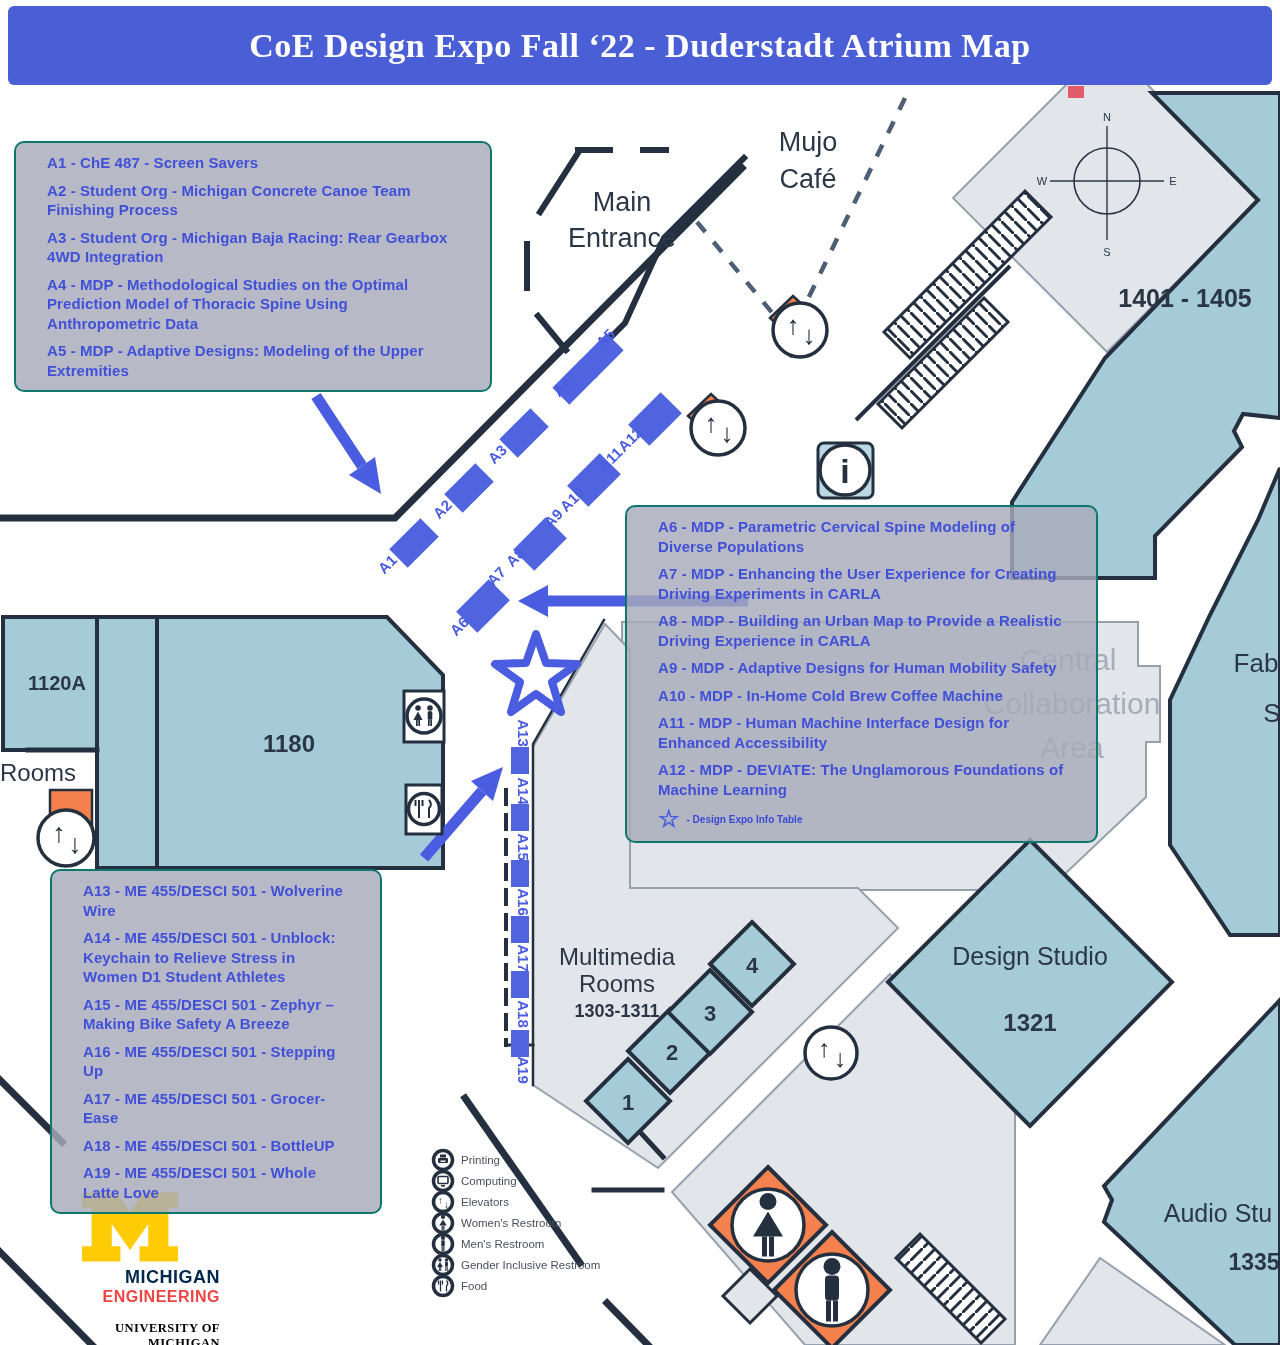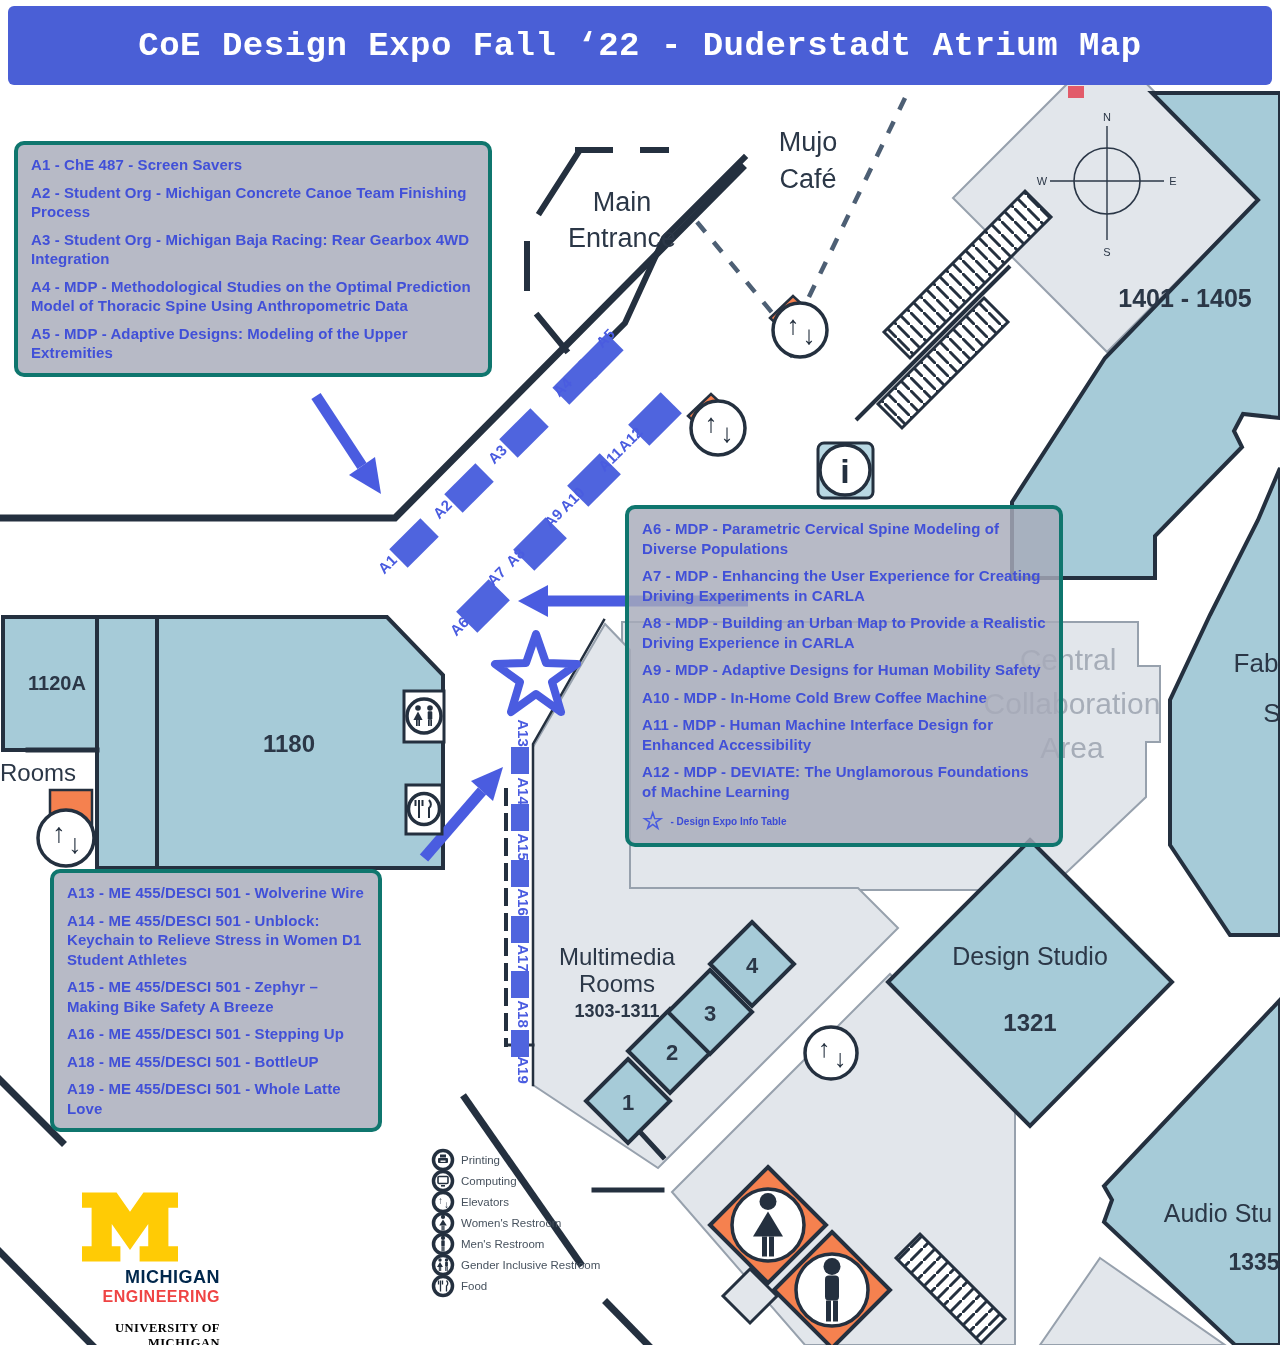--- a/index.html
+++ b/index.html
@@ -2,31 +2,31 @@
 <html><head>
 <meta charset="utf-8">
 <style>
   html,body{margin:0;padding:0;background:#ffffff;}
   #stage{position:relative;width:1280px;height:1345px;background:#ffffff;overflow:hidden;
          font-family:"Liberation Sans",sans-serif;}
   #map-svg{position:absolute;left:0;top:0;z-index:1;}
   .hdr{position:absolute;left:8px;top:6px;right:8px;height:79px;background:#4a5fd6;
        border-radius:6px;display:flex;align-items:center;justify-content:center;z-index:5;}
   .hdr h1{margin:0;color:#ffffff;font-size:34px;font-weight:bold;letter-spacing:.5px;
-          font-family:Liberation Mono, monospace;}
-  .legend-box{position:absolute;background:rgba(167,171,186,.82);border:4px solid #0f766e;
-       border-radius:10px;padding:10px 13px;box-sizing:border-box;z-index:4;}
+          font-family:Liberation Serif, serif;}
+  .legend-box{position:absolute;background:rgba(167,171,186,.82);border:2px solid #0f766e;
+       border-radius:10px;padding:10px 31px;box-sizing:border-box;z-index:4;}
   .legend-box p{margin:0 0 8px 0;font-size:15px;line-height:1.3;font-weight:bold;
        color:#4150d8;letter-spacing:.1px;}
   .legend-box p:last-child{margin-bottom:0;}
   .star-row{display:flex;align-items:center;gap:7px;}
   .star-glyph{font-size:24px;color:#4a5ce0;font-weight:bold;line-height:1;}
   .star-row b{font-size:10px;color:#3b4ad6;}
   #box1{left:14px;top:141px;width:478px;}
-  #box2{left:625px;top:505px;width:438px;}
+  #box2{left:625px;top:505px;width:473px;}
   #box3{left:50px;top:869px;width:332px;}
   .logo{position:absolute;left:40px;top:1192px;width:180px;z-index:3;text-align:right;}
   .logo .mrow{display:flex;justify-content:center;}
   .logo .l1{color:#00274c;font-weight:bold;font-size:18px;letter-spacing:.5px;margin-top:6px;line-height:1.1;}
   .logo .l2{color:#ef4444;font-weight:bold;font-size:16px;letter-spacing:.5px;line-height:1.1;}
   .logo .l3{color:#000000;font-family:"Liberation Serif",serif;font-weight:bold;font-size:12.5px;
             letter-spacing:.5px;margin-top:16px;}
   
   text{font-family:"Liberation Sans",sans-serif;}
   .t-navy{fill:#2b3747;}
@@ -375,20 +375,21 @@
     <span class="star-glyph">☆</span>
     <b>- Design Expo Info Table</b>
   </div>
 </div>
 
 <div id="box3" class="legend-box">
   <p>A13 - ME 455/DESCI 501 - Wolverine Wire</p>
   <p>A14 - ME 455/DESCI 501 - Unblock: Keychain to Relieve Stress in Women D1 Student Athletes</p>
   <p>A15 - ME 455/DESCI 501 - Zephyr – Making Bike Safety A Breeze</p>
   <p>A16 - ME 455/DESCI 501 - Stepping Up</p>
+  <p>A17 - ME 455/DESCI 501 - Grocer-Ease</p>
   <p>A18 - ME 455/DESCI 501 - BottleUP</p>
   <p>A19 - ME 455/DESCI 501 - Whole Latte Love</p>
 </div>
 
 <div class="logo">
   <div class="mrow">
     <svg width="96" height="70" viewBox="0 0 100 72">
       <path fill="#ffcb05" d="M0,0 H36 L50,20 L64,0 H100 V16 H90 V56 H100 V72 H60 V56 H69 V33 L50,60 L31,33 V56 H40 V72 H0 V56 H10 V16 H0 Z"></path>
     </svg>
   </div>

